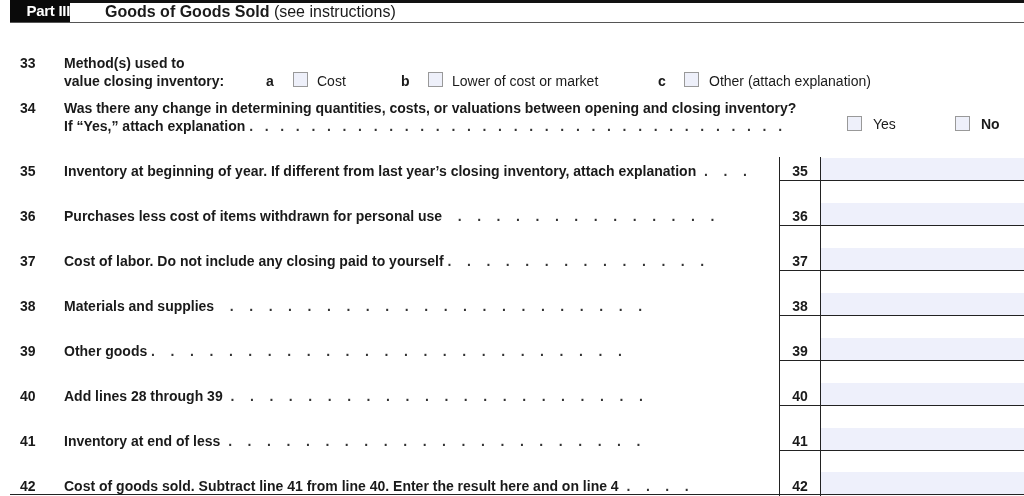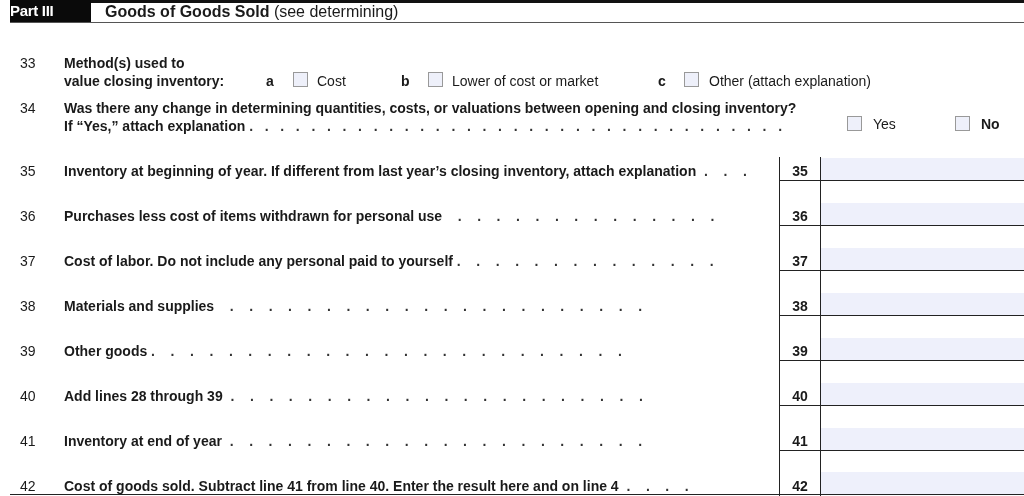--- a/index.html
+++ b/index.html
@@ -2,26 +2,26 @@
 <html><head>
 <meta charset="utf-8">
 <style>
   html, body { margin:0; padding:0; background:#ffffff; }
   body { width:1024px; height:496px; position:relative; overflow:hidden;
          font-family:"Liberation Sans", sans-serif; color:#1a1a1a; }
 
   
   .hdr-top { position:absolute; left:10px; right:0; top:0; height:3px; background:#111; }
   .hdr-bottom { position:absolute; left:10px; right:0; top:22px; height:1px; background:#555; }
-  .part-label { position:absolute; left:10px; top:0; width:81px; height:22px; background:#0a0a0a;
-                color:#fff; font-weight:bold; font-size:15px; line-height:22px; text-align:left; letter-spacing:-0.3px; }
+  .part-label { position:absolute; left:10px; top:0; width:60px; height:22px; background:#0a0a0a;
+                color:#fff; font-weight:bold; font-size:15px; line-height:22px; text-align:right; letter-spacing:-0.3px; }
   .part-title { position:absolute; left:105px; top:2px; font-size:16px; line-height:20px; }
   .part-title b { font-weight:bold; }
 
-  .lnum { position:absolute; left:20px; font-weight:normal; font-size:14px;text-align:right; }
+  .lnum { position:absolute; left:20px; font-weight:bold; font-size:14px;text-align:right; }
   .txt { position:absolute; left:64px; font-size:14px; line-height:18px; white-space:nowrap;font-weight:bold; }
   .dots { letter-spacing:0; color:#333; }
 
   .cb { position:absolute; width:15px; height:15px; border:1px solid #999; background:#eef0fa;
         box-sizing:border-box; cursor:pointer; }
   .opt-letter { position:absolute; font-weight:bold; font-size:14px; }
   .opt-text { position:absolute; font-size:14px; white-space:nowrap; }
 
   
   .vline1 { position:absolute; left:779px; top:157px; width:1px; height:339px; background:#222; }
@@ -30,21 +30,21 @@
   .bottom-line { position:absolute; left:10px; right:0; top:494px; height:1px; background:#222; }
   .box-num { position:absolute; left:780px; width:40px; text-align:center; font-weight:bold; font-size:14px; }
   .field { position:absolute; left:821px; right:0; height:22px; background:#eef0fb; border:none; outline:none;
            box-sizing:border-box; padding:0 6px; font-family:"Liberation Sans", sans-serif; font-size:14px; }
 </style>
 </head>
 <body>
 
 <div class="hdr-top"></div>
 <div class="part-label">Part III</div>
-<div class="part-title"><b>Goods of Goods Sold</b><span> (see determining)</span></div>
+<div class="part-title"><b>Goods of Goods Sold</b><span> (see instructions)</span></div>
 <div class="hdr-bottom"></div>
 
 <div class="lnum" style="top:55px">33</div>
 <div class="txt" style="top:54px">Method(s) used to</div>
 <div class="txt" style="top:72px">value closing inventory:</div>
 <div class="opt-letter" style="left:266px; top:73px">a</div>
 <div class="cb" style="left:293px; top:72px"></div>
 <div class="opt-text" style="left:317px; top:73px">Cost</div>
 <div class="opt-letter" style="left:401px; top:73px">b</div>
 <div class="cb" style="left:428px; top:72px"></div>
@@ -70,21 +70,21 @@
 <input class="field" style="top: 158px;" value="">
 <div class="hline" style="top:180px"></div>
 
 <div class="lnum" style="top:208px">36</div>
 <div class="txt" style="top:207px"><span>Purchases less cost of items withdrawn for personal use</span><span class="dots" style="white-space:pre">    .    .    .    .    .    .    .    .    .    .    .    .    .    .</span></div>
 <div class="box-num" style="top:208px">36</div>
 <input class="field" style="top: 203px;" value="">
 <div class="hline" style="top:225px"></div>
 
 <div class="lnum" style="top:253px">37</div>
-<div class="txt" style="top:252px"><span>Cost of labor. Do not include any personal paid to yourself</span><span class="dots" style="white-space:pre"> .    .    .    .    .    .    .    .    .    .    .    .    .    .</span></div>
+<div class="txt" style="top:252px"><span>Cost of labor. Do not include any closing paid to yourself</span><span class="dots" style="white-space:pre"> .    .    .    .    .    .    .    .    .    .    .    .    .    .</span></div>
 <div class="box-num" style="top:253px">37</div>
 <input class="field" style="top: 248px;" value="">
 <div class="hline" style="top:270px"></div>
 
 <div class="lnum" style="top:298px">38</div>
 <div class="txt" style="top:297px"><span>Materials and supplies</span><span class="dots" style="white-space:pre">    .    .    .    .    .    .    .    .    .    .    .    .    .    .    .    .    .    .    .    .    .    .</span></div>
 <div class="box-num" style="top:298px">38</div>
 <input class="field" style="top: 293px;" value="">
 <div class="hline" style="top:315px"></div>
 
@@ -94,21 +94,21 @@
 <input class="field" style="top: 338px;" value="">
 <div class="hline" style="top:360px"></div>
 
 <div class="lnum" style="top:388px">40</div>
 <div class="txt" style="top:387px"><span>Add lines 28 through 39</span><span class="dots" style="white-space:pre">  .    .    .    .    .    .    .    .    .    .    .    .    .    .    .    .    .    .    .    .    .    .</span></div>
 <div class="box-num" style="top:388px">40</div>
 <input class="field" style="top: 383px;" value="">
 <div class="hline" style="top:405px"></div>
 
 <div class="lnum" style="top:433px">41</div>
-<div class="txt" style="top:432px"><span>Inventory at end of year</span><span class="dots" style="white-space:pre">  .    .    .    .    .    .    .    .    .    .    .    .    .    .    .    .    .    .    .    .    .    .</span></div>
+<div class="txt" style="top:432px"><span>Inventory at end of less</span><span class="dots" style="white-space:pre">  .    .    .    .    .    .    .    .    .    .    .    .    .    .    .    .    .    .    .    .    .    .</span></div>
 <div class="box-num" style="top:433px">41</div>
 <input class="field" style="top: 428px;" value="">
 <div class="hline" style="top:450px"></div>
 
 <div class="lnum" style="top:478px">42</div>
 <div class="txt" style="top:477px"><b>Cost of goods sold.</b><span> Subtract line 41 from line 40. Enter the result here and on line 4</span><span class="dots" style="white-space:pre">  .    .    .    .</span></div>
 <div class="box-num" style="top:478px">42</div>
 <input class="field" style="top: 472px;" value="">
 <div class="bottom-line"></div>
 

